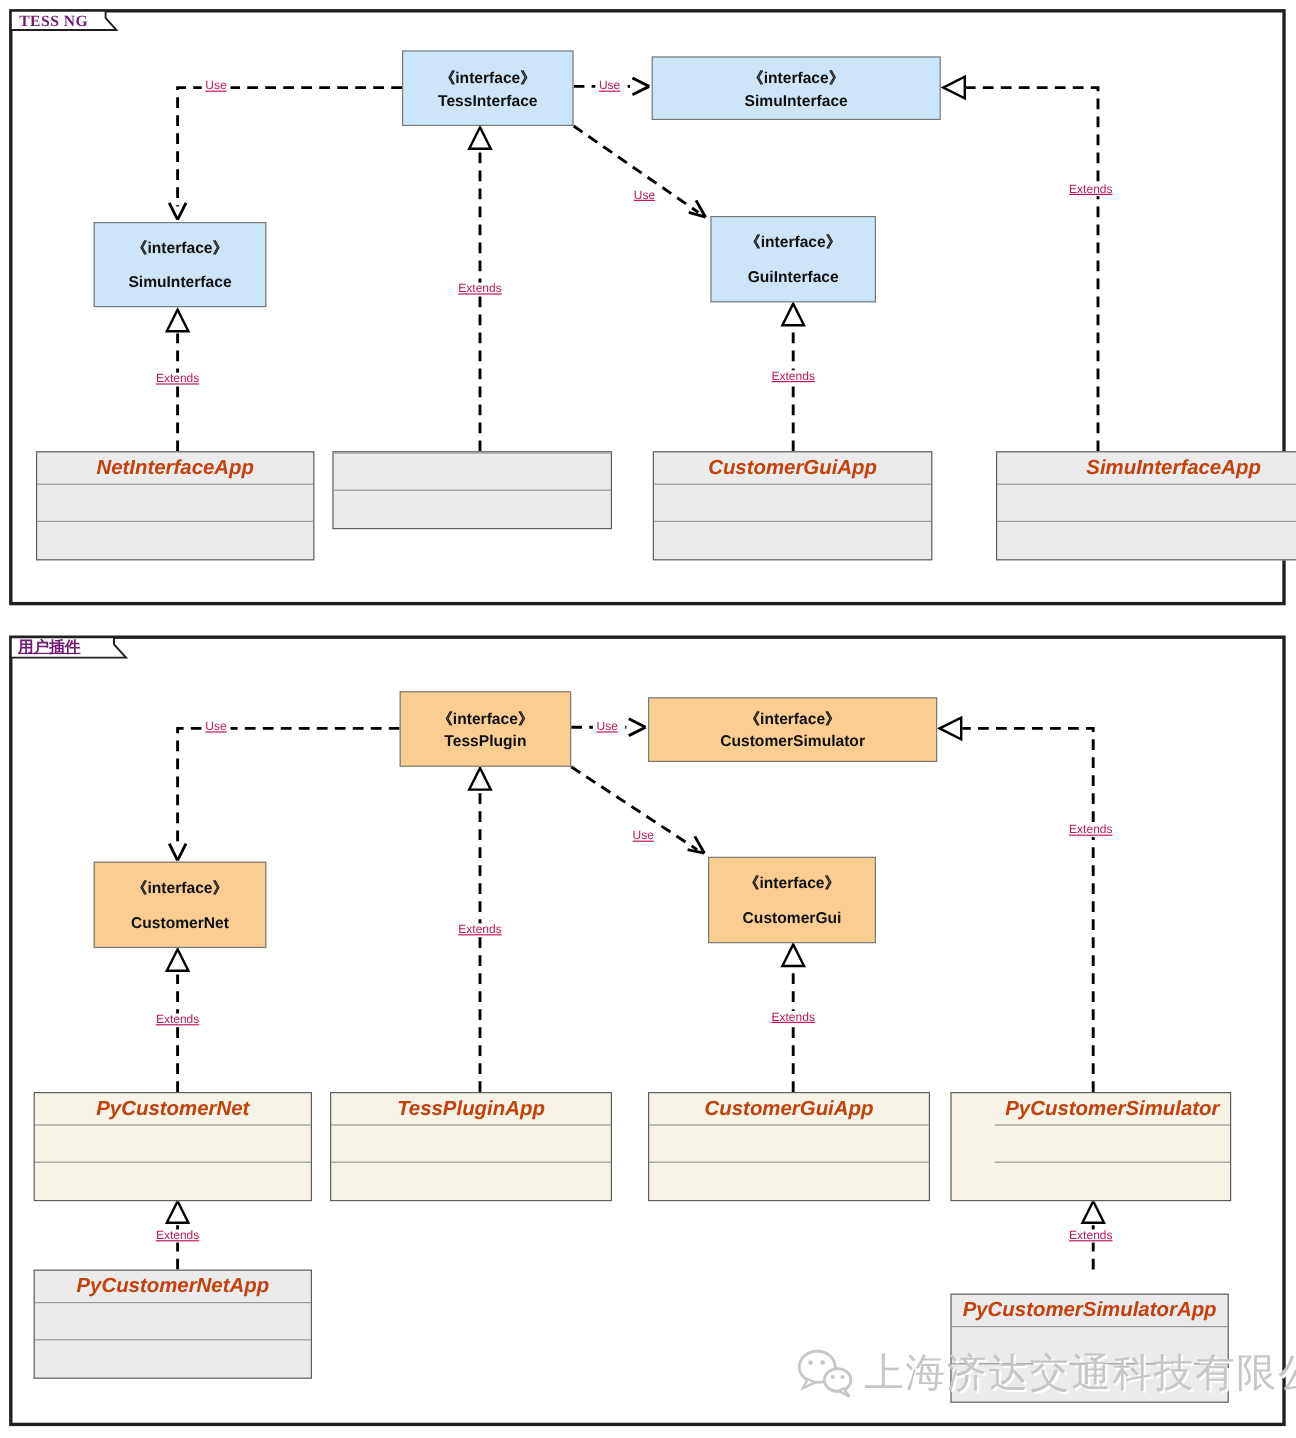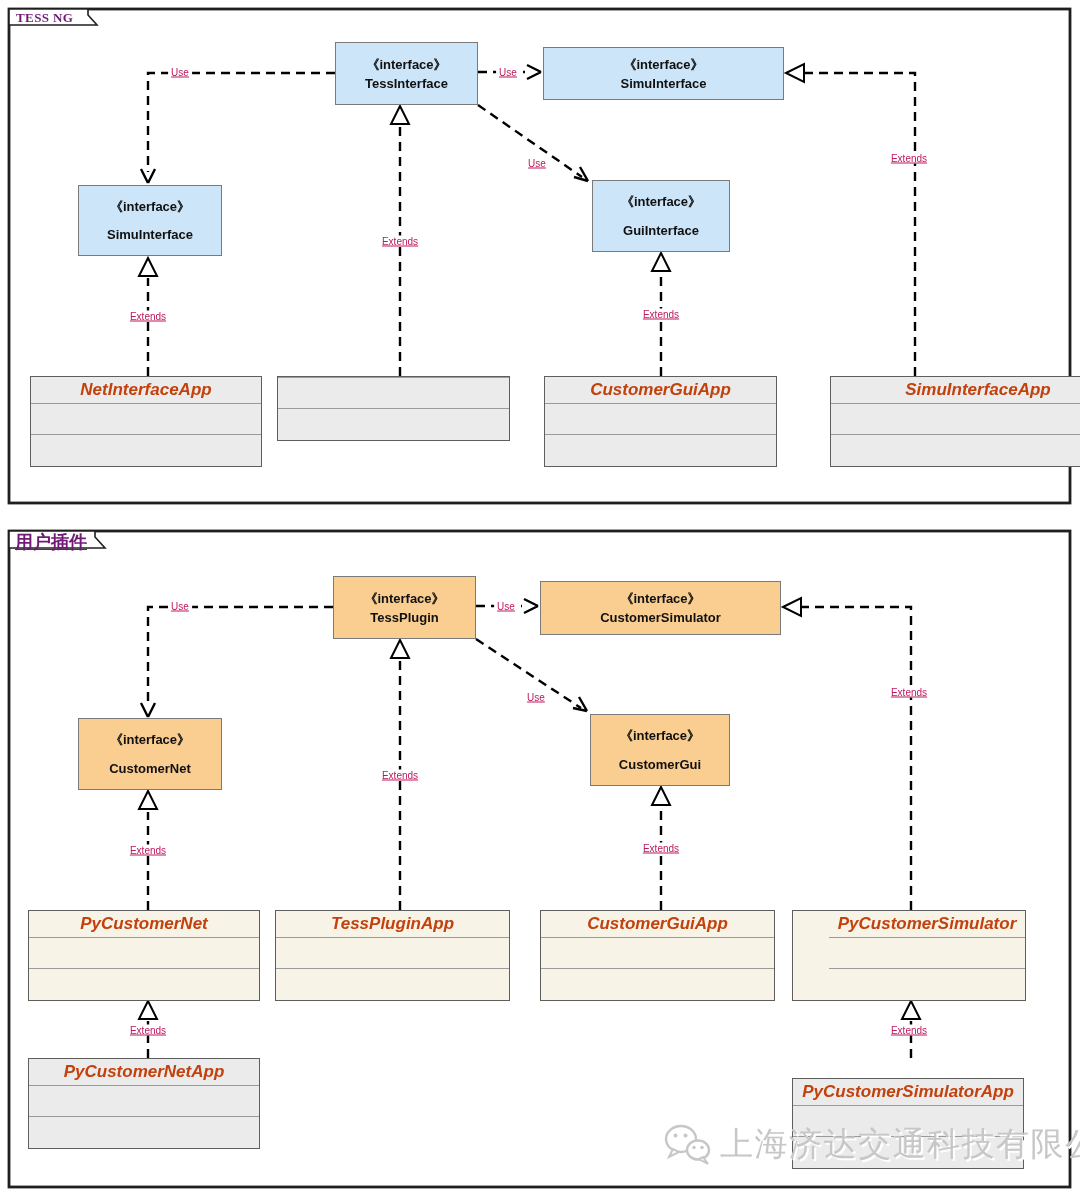--- a/index.html
+++ b/index.html
@@ -42,21 +42,21 @@
   
   .elabel {
     position:absolute; transform:translate(-50%,-50%);
     background:#ffffff; padding:0 3px;
     font-size:10px; color:#be185d; z-index:3; white-space:nowrap;text-decoration:underline;
   }
 
   
   .pkg-label { position:absolute; z-index:3; font-weight:bold; color:#701a75; white-space:nowrap; }
   .pkg-label.serif { font-family:"Liberation Serif", serif; font-size:13px; letter-spacing:0.4px; }
-  .pkg-label.cjk   { font-size:18px; text-decoration:underline; }
+  .pkg-label.cjk   { font-size:13px; text-decoration:underline; }
 
   
   .watermark {
     position:absolute; left:662px; top:1122px;
     display:flex; align-items:center; gap:8px; z-index:5;
   }
   .watermark .wtext {
     font-size:33px; color:#c7c7c7; letter-spacing:1.5px;
     text-shadow:2px 2px 0 #ffffff; white-space:nowrap;
   }

